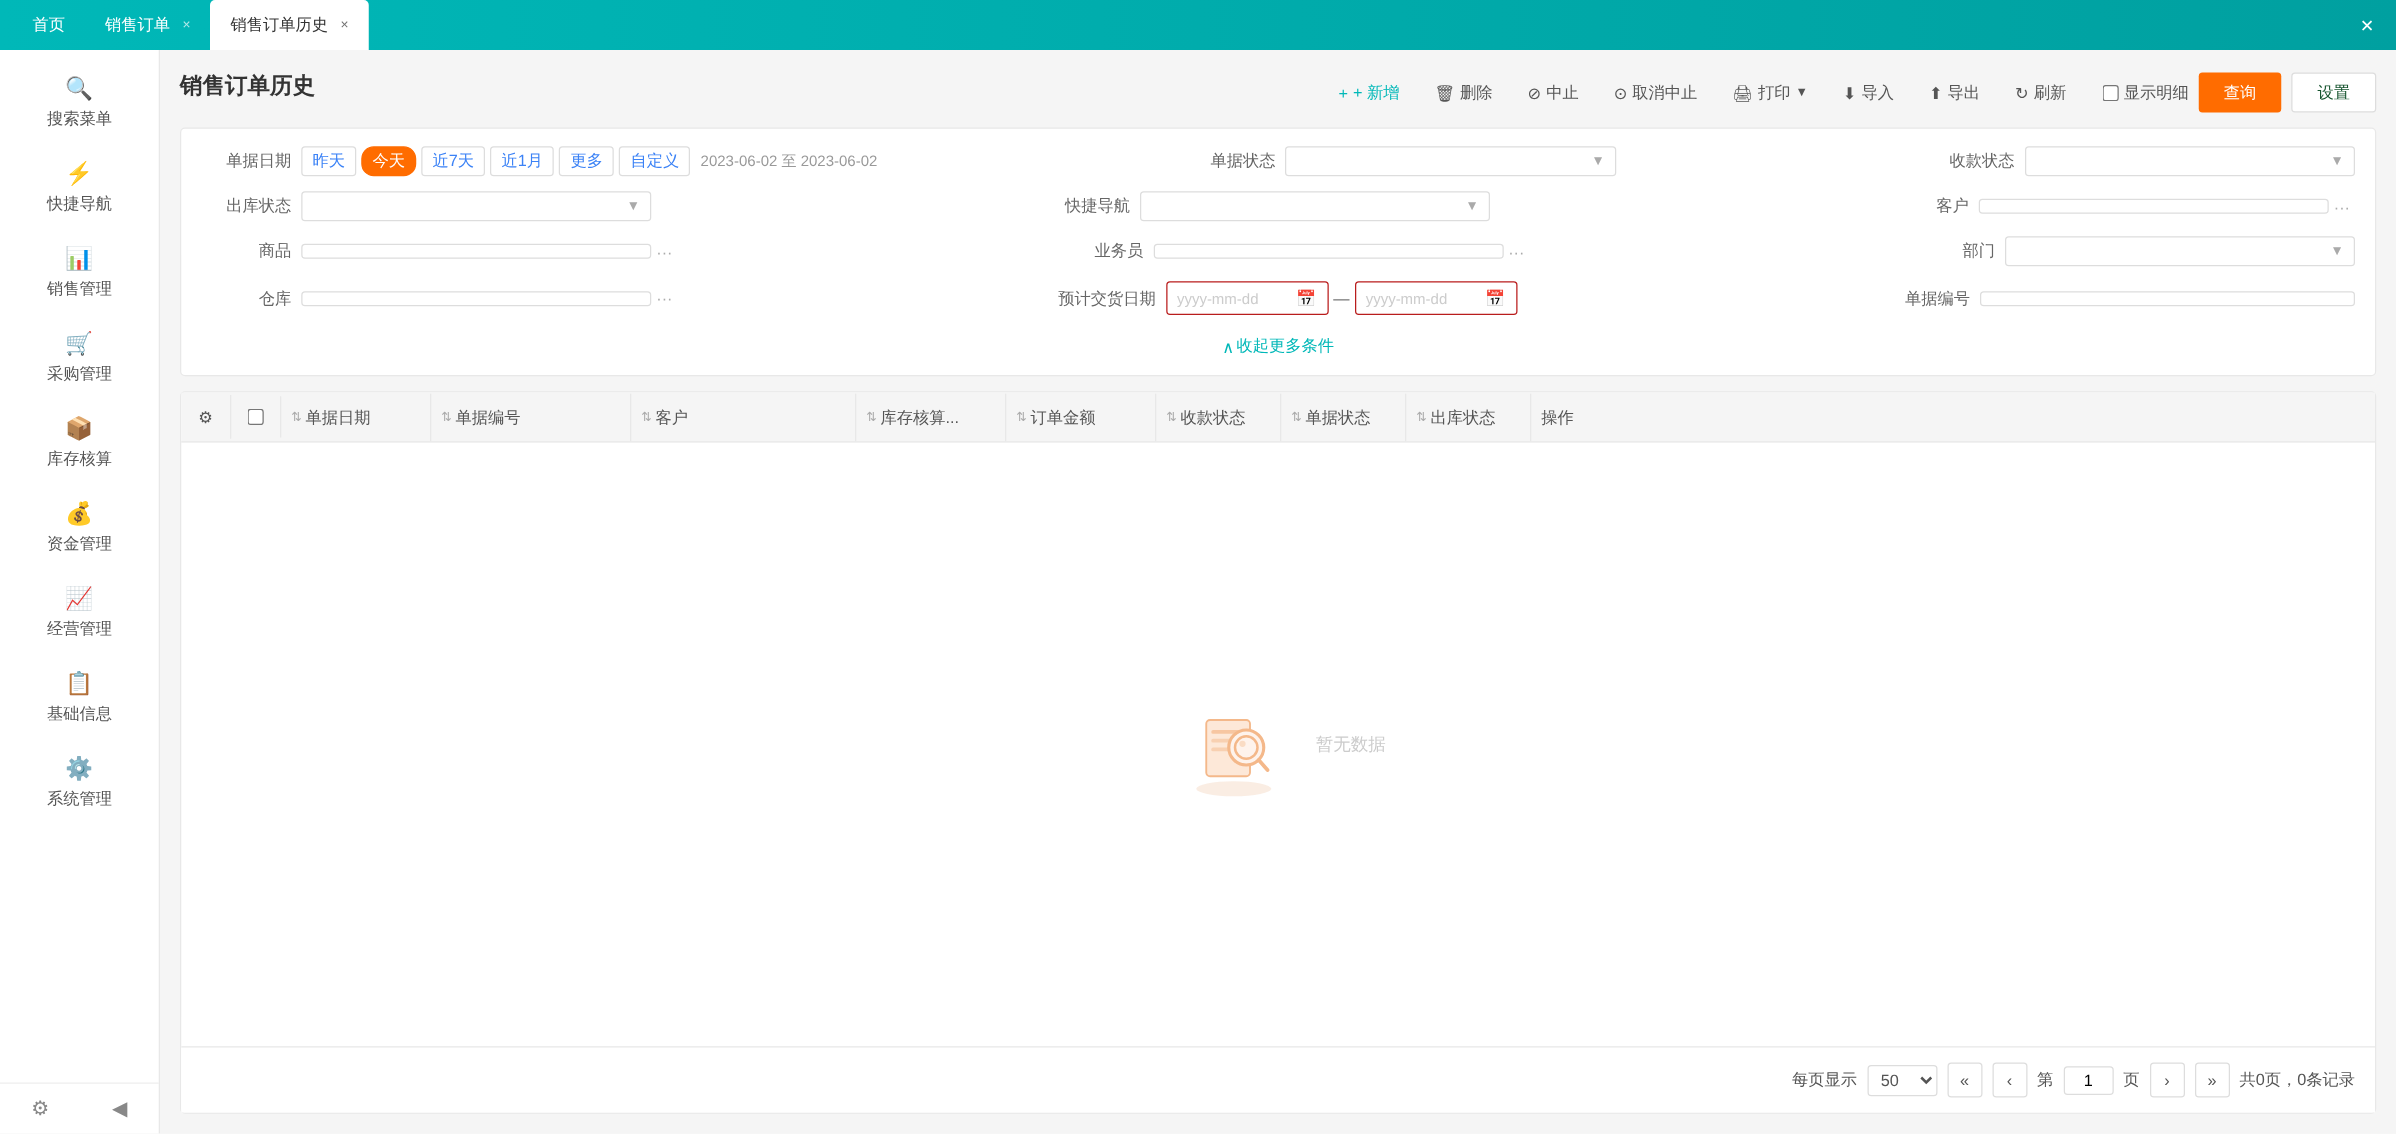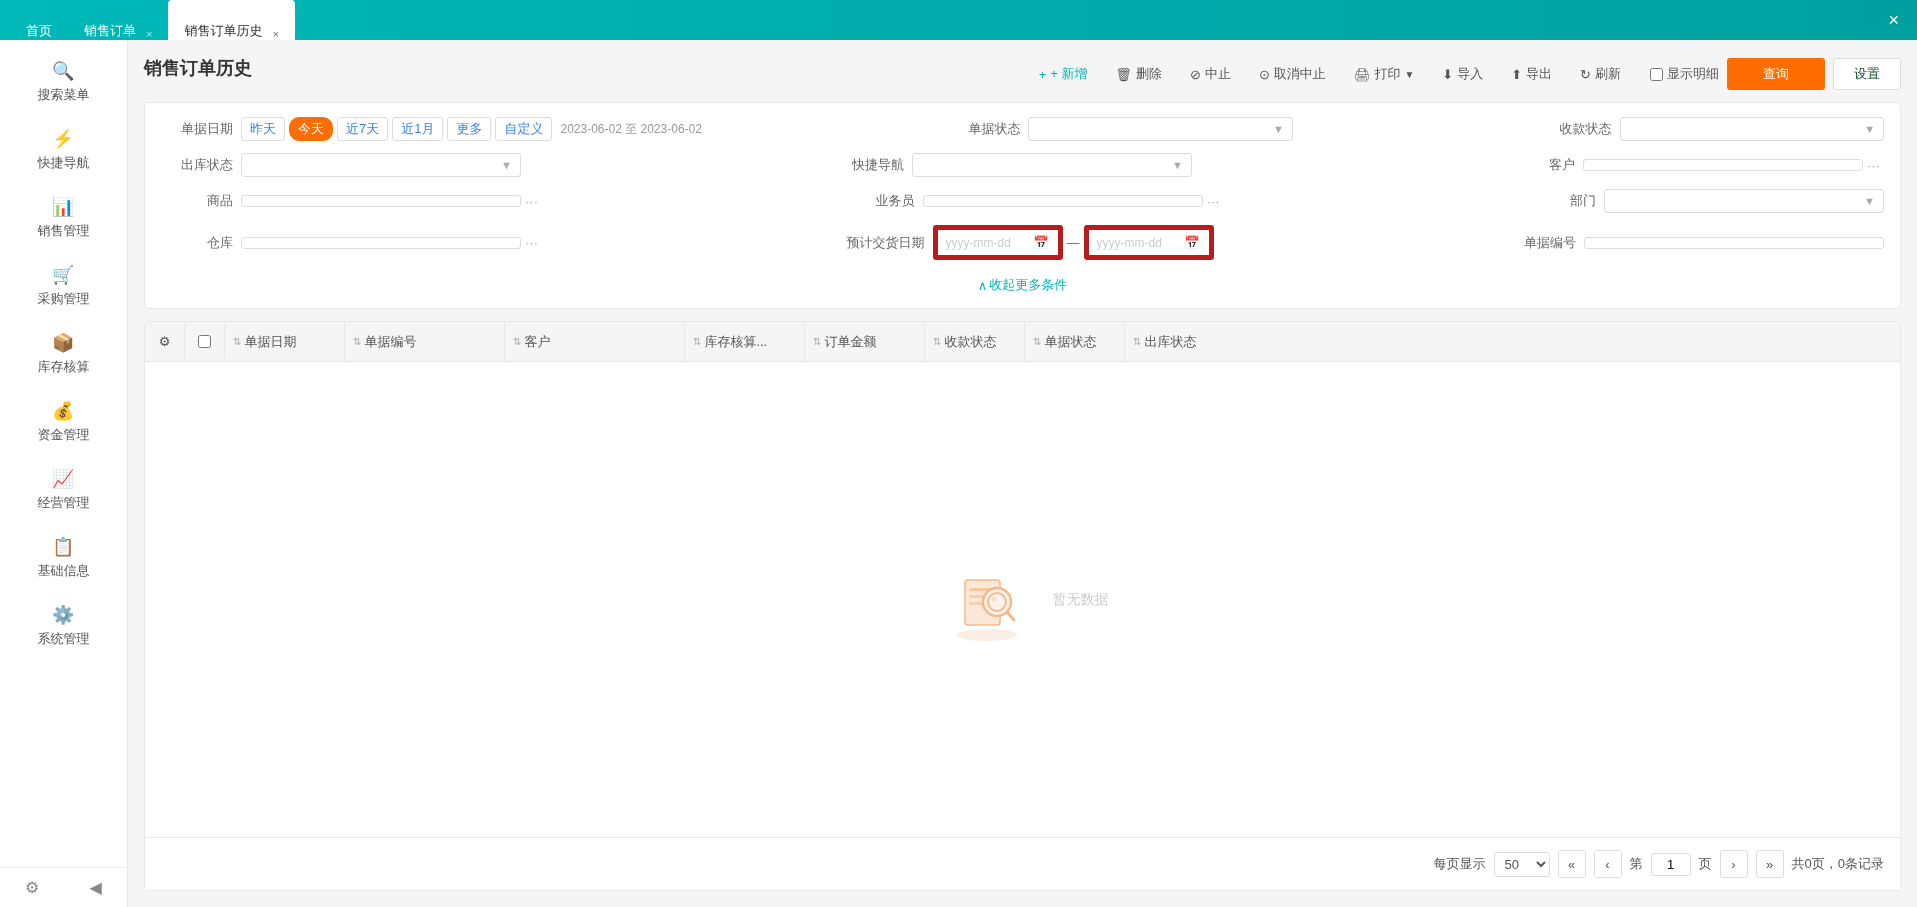--- a/index.html
+++ b/index.html
@@ -10,21 +10,21 @@
       height: 40px;
       background: linear-gradient(90deg, #00b8b8 0%, #00a0a0 100%);
       display: flex;
       align-items: center;
       padding: 0 10px;
       gap: 0;
     }
     .tab-item {
       height: 40px;
       display: flex;
-      align-items: flex-end;
+      align-items: center;
       padding: 0 16px;
       color: #fff;
       cursor: pointer;
       font-size: 13px;
       gap: 6px;
       position: relative;
     }
     .tab-item.active {
       background: #fff;
       color: #333;
@@ -200,21 +200,21 @@
       background: #fff;
       min-width: 180px;
       max-width: 340px;
     }
     .filter-dots {
       color: #aaa;
       padding: 0 4px;
       cursor: pointer;
     }
     .filter-date-input {
-      border: 5px solid #b91c1c;
+      border: 1px solid #b91c1c;
       border-radius: 3px;
       padding: 5px 8px;
       color: #aaa;
       background: #fff;
       width: 130px;
       display: flex;
       align-items: center;
       justify-content: space-between;
     }
     .filter-date-sep {
@@ -335,21 +335,21 @@
       padding: 3px 6px;
       text-align: center;
     }
 
     
     .query-btn {
       background: #ff6c00;
       color: #fff;
       border: none;
       border-radius: 3px;
-      padding: 7px 36px;
+      padding: 7px 20px;
       cursor: pointer;
       font-size: 13px;
       font-weight: 500;
     }
     .settings-btn {
       background: #fff;
       color: #14532d;
       border: 1px solid #ddd;
       border-radius: 3px;
       padding: 6px 20px;
@@ -623,20 +623,23 @@
           <span>收款状态</span>
         </div>
         <div class="th th-status">
           <span class="sort-icon">⇅</span>
           <span>单据状态</span>
         </div>
         <div class="th th-out">
           <span class="sort-icon">⇅</span>
           <span>出库状态</span>
         </div>
+        <div class="th th-op">
+          <span>操作</span>
+        </div>
       </div>
 
       <div class="empty-state">
         <svg class="empty-icon" viewBox="0 0 100 100" xmlns="http://www.w3.org/2000/svg">
 
           <ellipse cx="50" cy="85" rx="30" ry="6" fill="#f5dcc8" opacity="0.5"></ellipse>
           <rect x="28" y="30" width="35" height="45" rx="3" fill="#fde8d8" stroke="#f4b88a" stroke-width="1.5"></rect>
           <rect x="32" y="38" width="24" height="3" rx="1.5" fill="#f4b88a" opacity="0.7"></rect>
           <rect x="32" y="45" width="18" height="3" rx="1.5" fill="#f4b88a" opacity="0.5"></rect>
           <rect x="32" y="52" width="20" height="3" rx="1.5" fill="#f4b88a" opacity="0.5"></rect>

